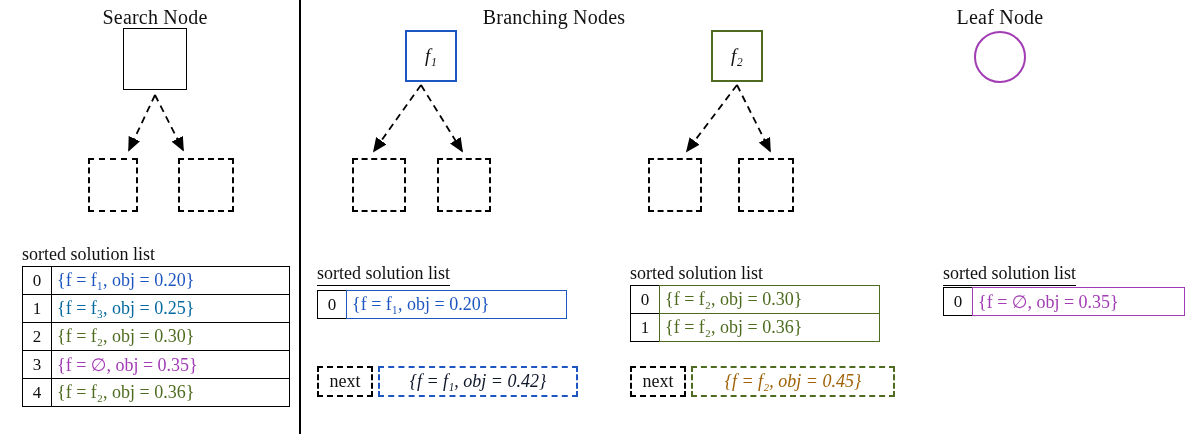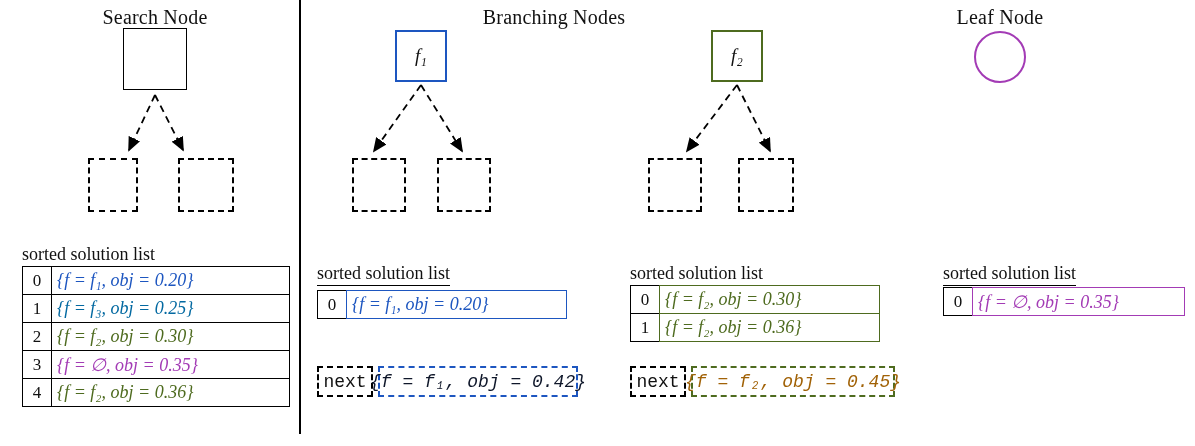--- a/index.html
+++ b/index.html
@@ -13,22 +13,22 @@
   .node-square.solid { border-width:1.5px; }
   .node-circle { position:absolute; border:2px solid #000; border-radius:50%; background:#fff; }
   .dashed-square { position:absolute; border:2px dashed #000; }
   .list-label { position:absolute; font-size:18px; white-space:nowrap; }
   .list-label.underlined { border-bottom:1.4px solid #000; padding-bottom:1px; }
   .table { position:absolute; }
   .trow { display:flex; height:29px; }
   .trow + .trow { margin-top:-1px; }
   .tcell { border:1.3px solid #000; display:flex; align-items:center; background:#fff; }
   .tcell.idx { width:30px; flex:none; justify-content:center; font-size:17px; }
-  .tcell.val { flex:1; margin-left:-1px; padding:0 5px 0 5px; font-style:italic; font-size:18px; white-space:nowrap; }
-  .next-row { position:absolute; display:flex; gap:5px;font-family:Liberation Mono, monospace; }
+  .tcell.val { flex:1; margin-left:-1px; padding:0 5px 0 5px; font-size:18px; white-space:nowrap; }
+  .next-row { position:absolute; display:flex; gap:5px; }
   .next-box { border:2px dashed #000; height:31px; display:flex; align-items:center; justify-content:center; background:#fff; }
   .next-label-box { width:56px; font-size:18px; }
   .next-val-box { font-style:italic; font-size:18px; padding:0 8px; white-space:nowrap; }
 </style>
 </head>
 <body>
 
 <div class="canvas">
 
   <svg class="overlay" width="1195" height="446" viewBox="0 0 1195 446">
@@ -75,21 +75,21 @@
       <div class="tcell val" style="color: rgb(163, 59, 181);">{f = ∅, obj = 0.35}</div>
     </div>
     <div class="trow">
       <div class="tcell idx">4</div>
       <div class="tcell val" style="color: rgb(78, 107, 31);">{f = f₂, obj = 0.36}</div>
     </div>
   </div>
 
   <div class="title" style="left:404px;width:300px;">Branching Nodes</div>
 
-  <div class="node-square" style="left: 395px; top: 30px; width: 52px; height: 52px; border-color: rgb(29, 86, 192);">
+  <div class="node-square" style="left: 405px; top: 30px; width: 52px; height: 52px; border-color: rgb(29, 86, 192);">
     <span>f₁</span>
   </div>
   <div class="dashed-square" style="left:352px;top:158px;width:54px;height:54px;"></div>
   <div class="dashed-square" style="left:437px;top:158px;width:54px;height:54px;"></div>
 
   <div class="list-label underlined" style="left:317px;top:263px;">sorted solution list</div>
 
   <div class="table" style="left:317px;top:290px;width:250px;">
     <div class="trow">
       <div class="tcell idx">0</div>

